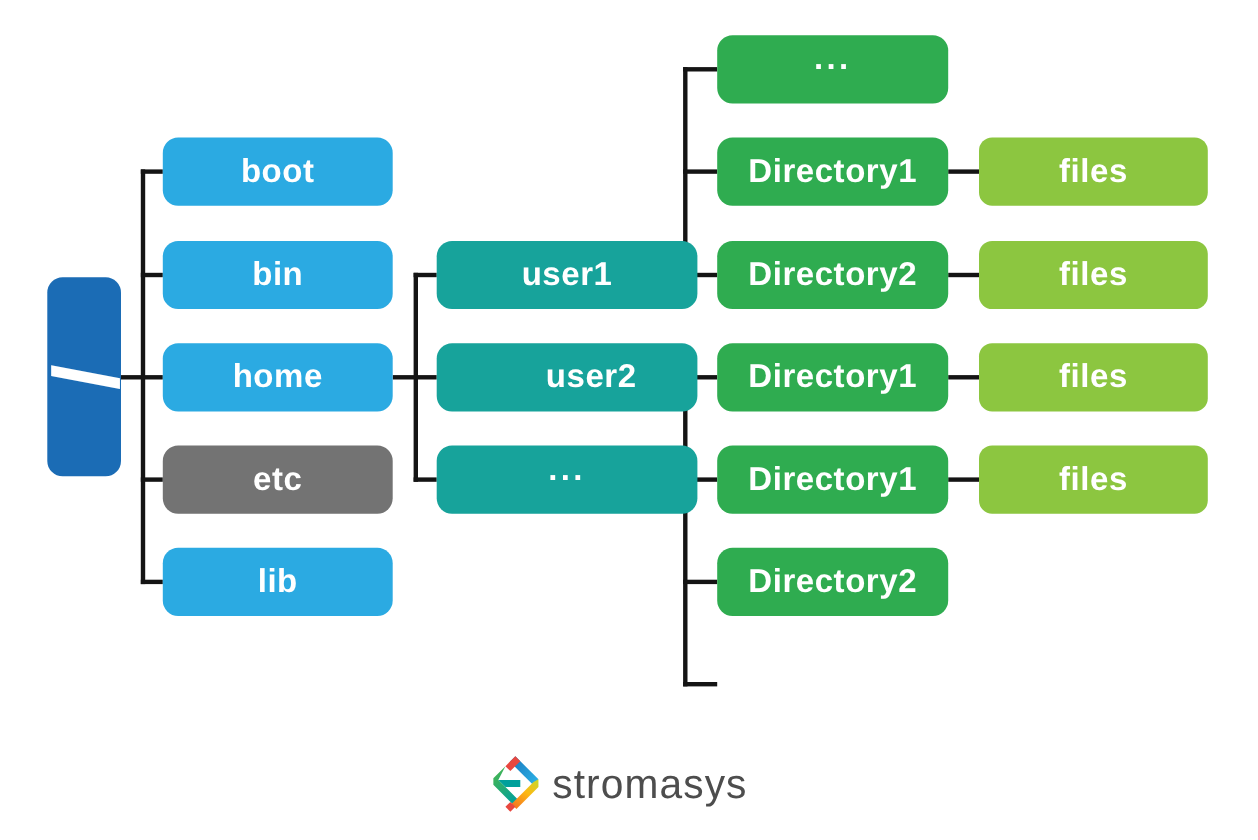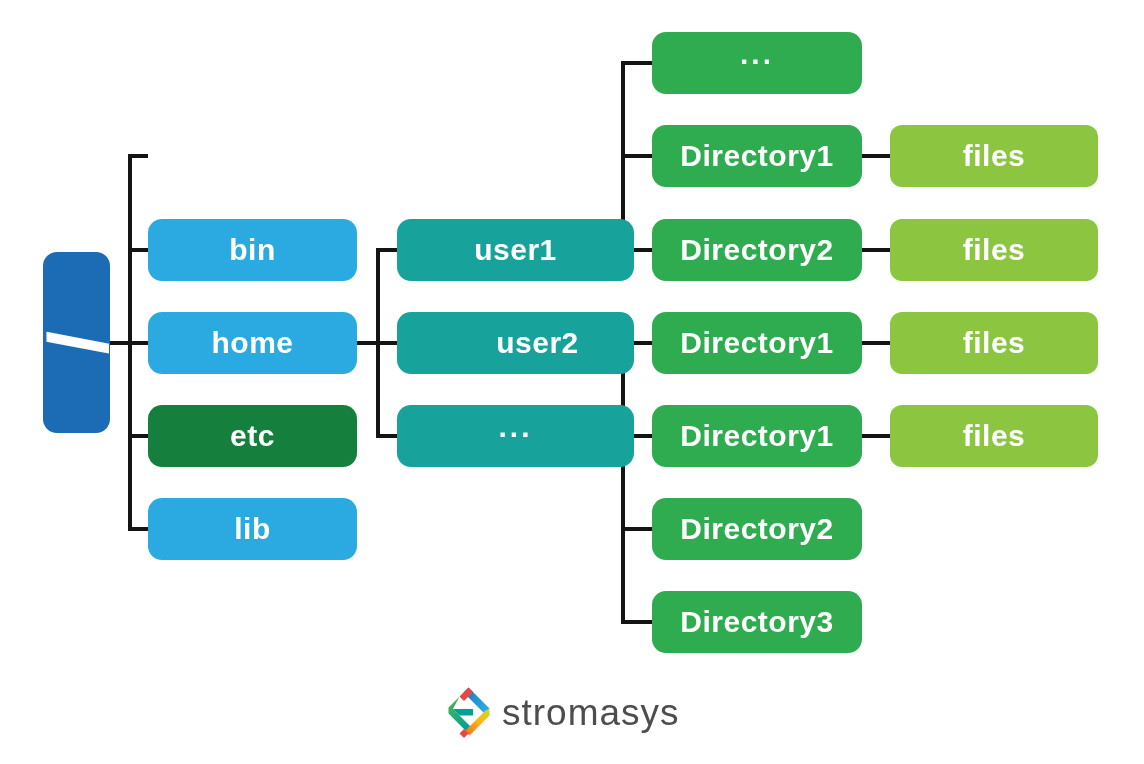--- a/index.html
+++ b/index.html
@@ -53,27 +53,30 @@
 </style>
 </head>
 <body>
 
 <div class="canvas">
 
   <div class="node n-root" style="background: rgb(27, 108, 181);">
     <span class="lbl">/</span>
   </div>
 
+  <div class="node n-l1 r2" style="background: rgb(43, 170, 226);">
+    <span class="lbl">boot</span>
+  </div>
   <div class="node n-l1 r3" style="background: rgb(43, 170, 226);">
     <span class="lbl">bin</span>
   </div>
   <div class="node n-l1 r4" style="background: rgb(43, 170, 226);">
     <span class="lbl">home</span>
   </div>
-  <div class="node n-l1 r5" style="background: #15803d;">
+  <div class="node n-l1 r5" style="background: #737373;">
     <span class="lbl">etc</span>
   </div>
   <div class="node n-l1 r6" style="background: rgb(43, 170, 226);">
     <span class="lbl">lib</span>
   </div>
 
   <div class="node n-l2 r3" style="background: rgb(23, 163, 155);">
     <span class="lbl">user1</span>
   </div>
   <div class="node n-l2 r4" style="background: rgb(23, 163, 155); padding-left: 44px;">
@@ -93,23 +96,20 @@
     <span class="lbl">Directory2</span>
   </div>
   <div class="node n-l3 r4" style="background: rgb(47, 172, 80);">
     <span class="lbl">Directory1</span>
   </div>
   <div class="node n-l3 r5" style="background: rgb(47, 172, 80);">
     <span class="lbl">Directory1</span>
   </div>
   <div class="node n-l3 r6" style="background: rgb(47, 172, 80);">
     <span class="lbl">Directory2</span>
-  </div>
-  <div class="node n-l3 r7" style="background: rgb(47, 172, 80);">
-    <span class="lbl">Directory3</span>
   </div>
 
   <div class="node n-l4 r2" style="background: rgb(140, 198, 64);">
     <span class="lbl">files</span>
   </div>
   <div class="node n-l4 r3" style="background: rgb(140, 198, 64);">
     <span class="lbl">files</span>
   </div>
   <div class="node n-l4 r4" style="background: rgb(140, 198, 64);">
     <span class="lbl">files</span>

